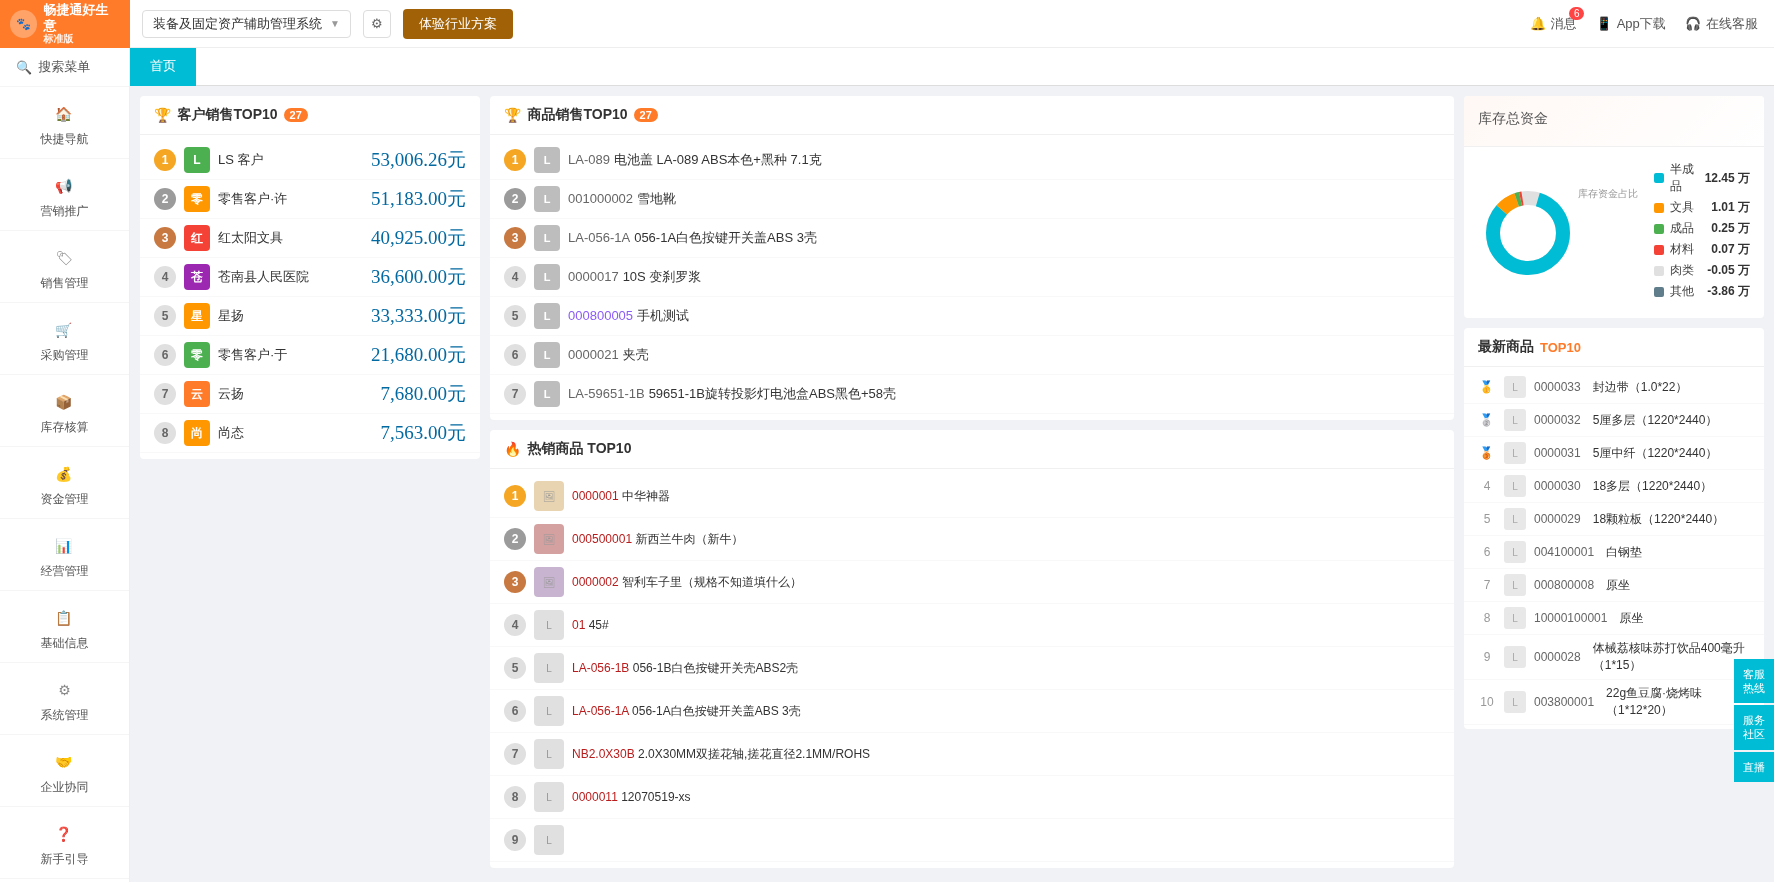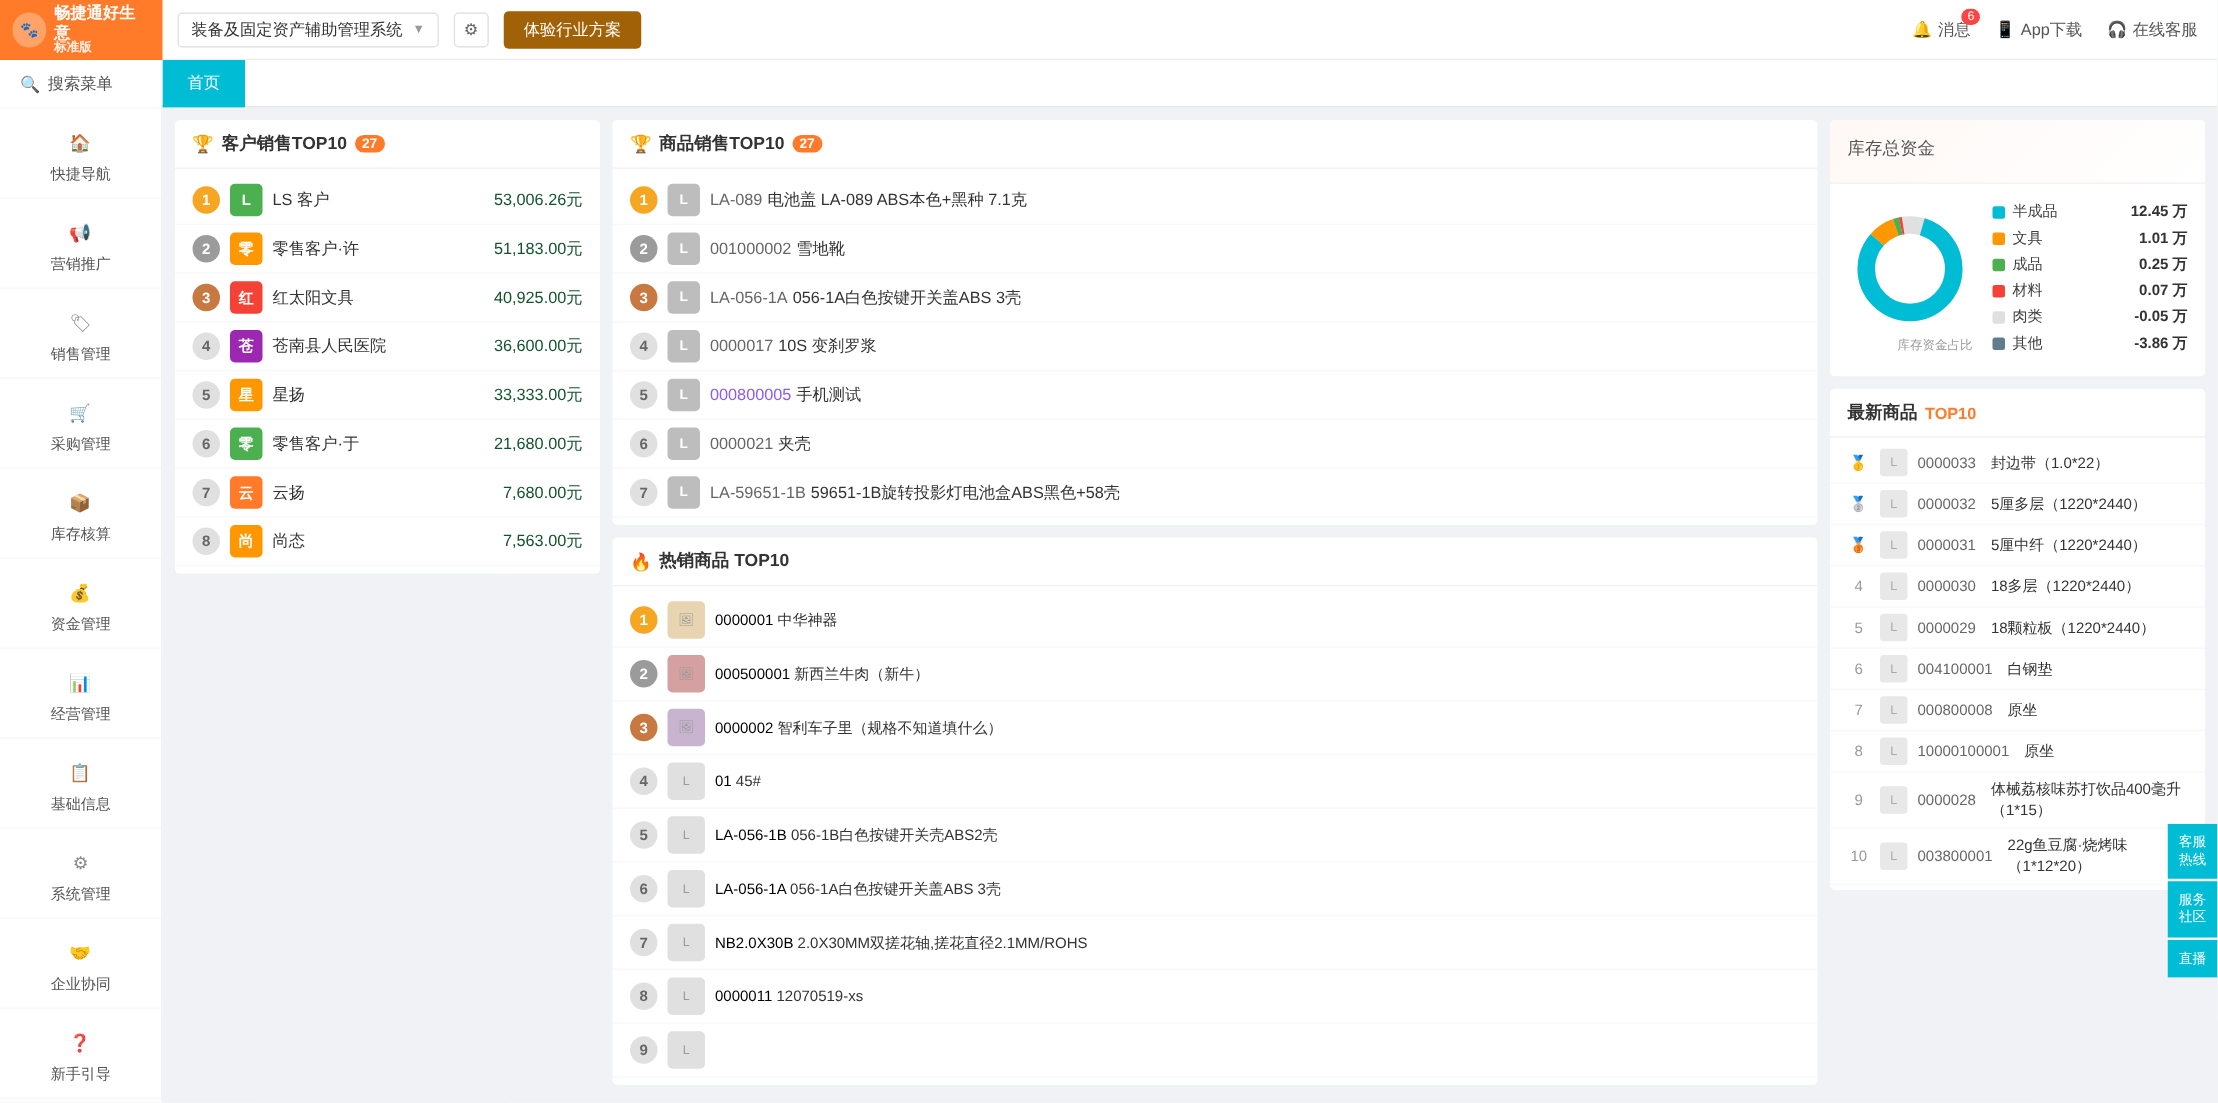--- a/index.html
+++ b/index.html
@@ -262,21 +262,21 @@
     .rank-avatar {
       width: 26px; height: 26px;
       border-radius: 4px;
       display: flex; align-items: center; justify-content: center;
       color: #fff;
       font-size: 12px;
       font-weight: bold;
       flex-shrink: 0;
     }
     .rank-name { flex: 1; font-size: 13px; color: #333; }
-    .rank-amount { font-size: 13px; color: #14532d; white-space: nowrap; }
+    .rank-amount { font-size: 19px; color: #0369a1; white-space: nowrap; font-family: Liberation Serif, serif; }
 
     
     .product-list { padding: 6px 0; }
     .product-item {
       display: flex;
       align-items: center;
       padding: 6px 14px;
       gap: 8px;
       border-bottom: 1px solid #f8f8f8;
     }
@@ -286,21 +286,21 @@
       background: #e0e0e0;
       flex-shrink: 0;
       overflow: hidden;
       display: flex;
       align-items: center;
       justify-content: center;
       font-size: 10px;
       color: #999;
     }
     .product-thumb.has-img { background: #f5e0d0; }
-    .product-code { font-size: 12px; color: #000000; }
+    .product-code { font-size: 12px; color: #b91c1c; }
     .product-name { font-size: 12px; color: #333; flex: 1; }
 
     
     .stock-header {
       background: linear-gradient(135deg, #fff8f5, #fff);
       padding: 14px;
       border-bottom: 1px solid #f0f0f0;
     }
     .stock-title { font-size: 14px; color: #555; margin-bottom: 4px; }
     .stock-amount { font-size: 28px; font-weight: bold; color: #333; }
@@ -667,21 +667,21 @@
         </div>
       </div>
 
       <div class="col-right">
 
         <div class="card">
           <div class="stock-header">
             <div class="stock-title">库存总资金</div>
           </div>
           <div class="donut-container">
-            <div style="display:flex;flex-direction:column;align-items:flex-end;">
+            <div style="display:flex;flex-direction:row;align-items:flex-start;">
               <div class="donut-chart">
                 <svg width="100" height="100" viewBox="0 0 100 100">
 
                   <circle cx="50" cy="50" r="35" fill="none" stroke="#e0e0e0" stroke-width="14"></circle>
 
                   <circle cx="50" cy="50" r="35" fill="none" stroke="#00bcd4" stroke-width="14" stroke-dasharray="180 40" stroke-dashoffset="-10" transform="rotate(-90 50 50)"></circle>
                   <circle cx="50" cy="50" r="35" fill="none" stroke="#ff9800" stroke-width="14" stroke-dasharray="18 202" stroke-dashoffset="-190" transform="rotate(-90 50 50)"></circle>
                   <circle cx="50" cy="50" r="35" fill="none" stroke="#4caf50" stroke-width="14" stroke-dasharray="4 216" stroke-dashoffset="-208" transform="rotate(-90 50 50)"></circle>
                   <circle cx="50" cy="50" r="35" fill="none" stroke="#f44336" stroke-width="14" stroke-dasharray="2 218" stroke-dashoffset="-212" transform="rotate(-90 50 50)"></circle>
                 </svg>

